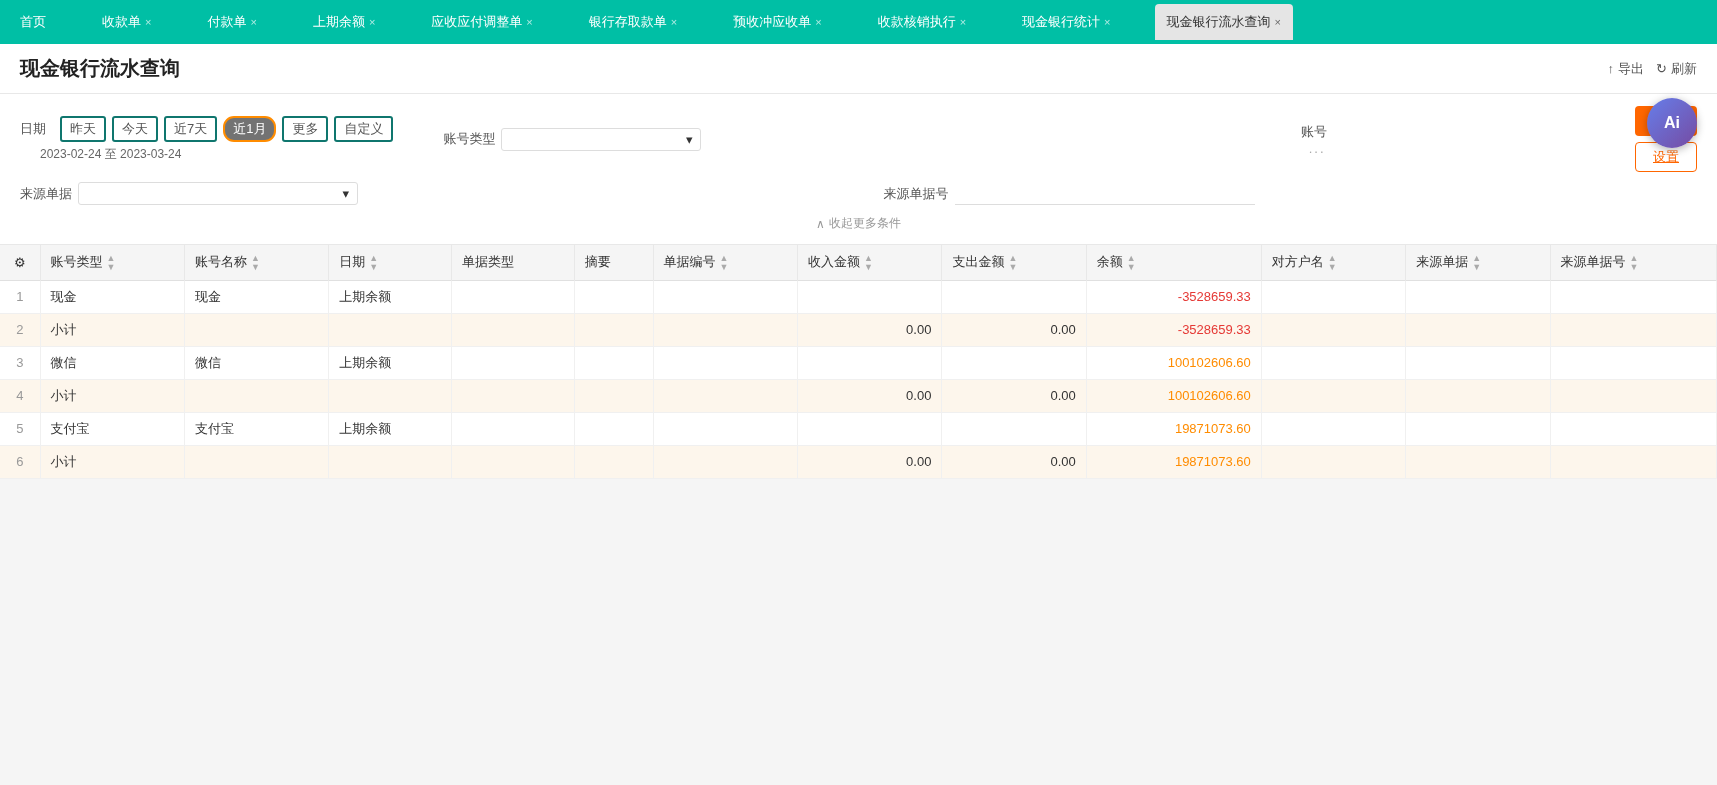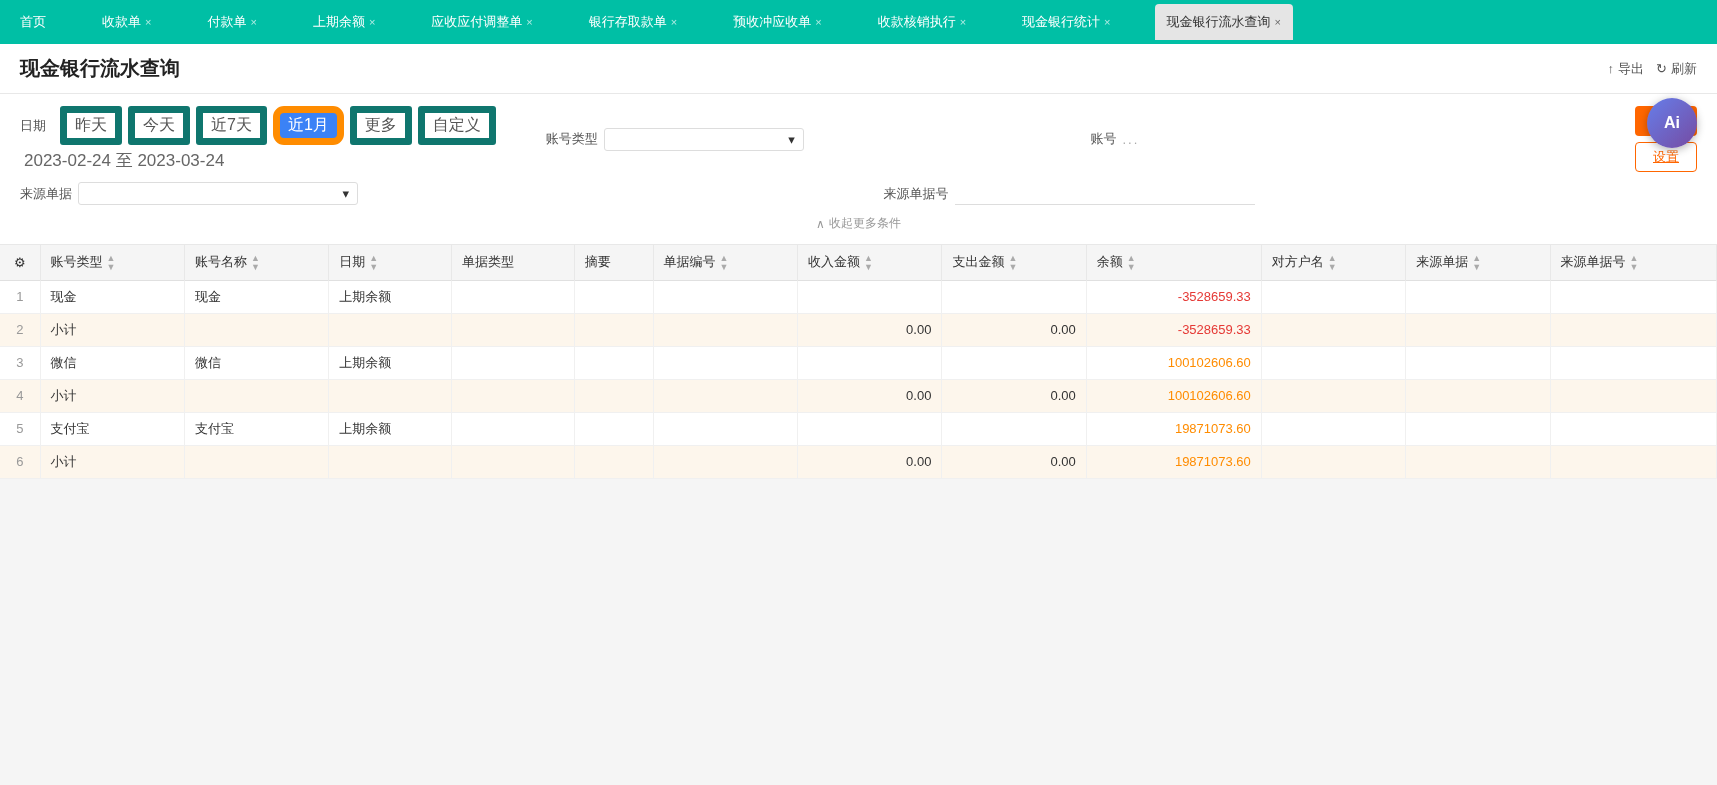--- a/index.html
+++ b/index.html
@@ -82,37 +82,37 @@
       white-space: nowrap;
       margin-right: 6px;
     }
     .date-options {
       display: flex;
       align-items: center;
       gap: 6px;
     }
     .date-btn {
       padding: 2px 8px;
-      border: 7px solid #0f766e;
+      border: 2px solid #0f766e;
       border-radius: 3px;
       cursor: pointer;
-      font-size: 16px;
+      font-size: 13px;
       color: #555;
       background: #fff;
     }
     .date-btn.active {
-      background: #3b82f6;
+      background: #737373;
       color: #fff;
       border-color: #ff8c00;
       border-radius: 11px;
     }
     .date-range {
       color: #666;
-      font-size: 17px;
-      margin-left: 4px;
+      font-size: 12px;
+      margin-left: 20px;
     }
     .filter-select {
       border: 1px solid #ddd;
       border-radius: 3px;
       padding: 3px 8px;
       font-size: 13px;
       color: #333;
       min-width: 120px;
       display: flex;
       align-items: center;
@@ -308,21 +308,21 @@
     </div>
 
     <div class="filter-group">
       <span class="filter-label">账号类型</span>
       <div class="filter-select" style="width:200px;">
         <span></span>
         <span>▾</span>
       </div>
     </div>
 
-    <div class="filter-group" style="margin-left:20px;">
+    <div class="filter-group" style="margin-left:20px;flex-direction:column;">
       <span class="filter-label">账号</span>
       <span class="more-btn">...</span>
     </div>
 
     <div class="filter-right-btns">
       <button class="query-btn">查询</button>
       <button class="settings-btn">设置</button>
     </div>
   </div>
 

